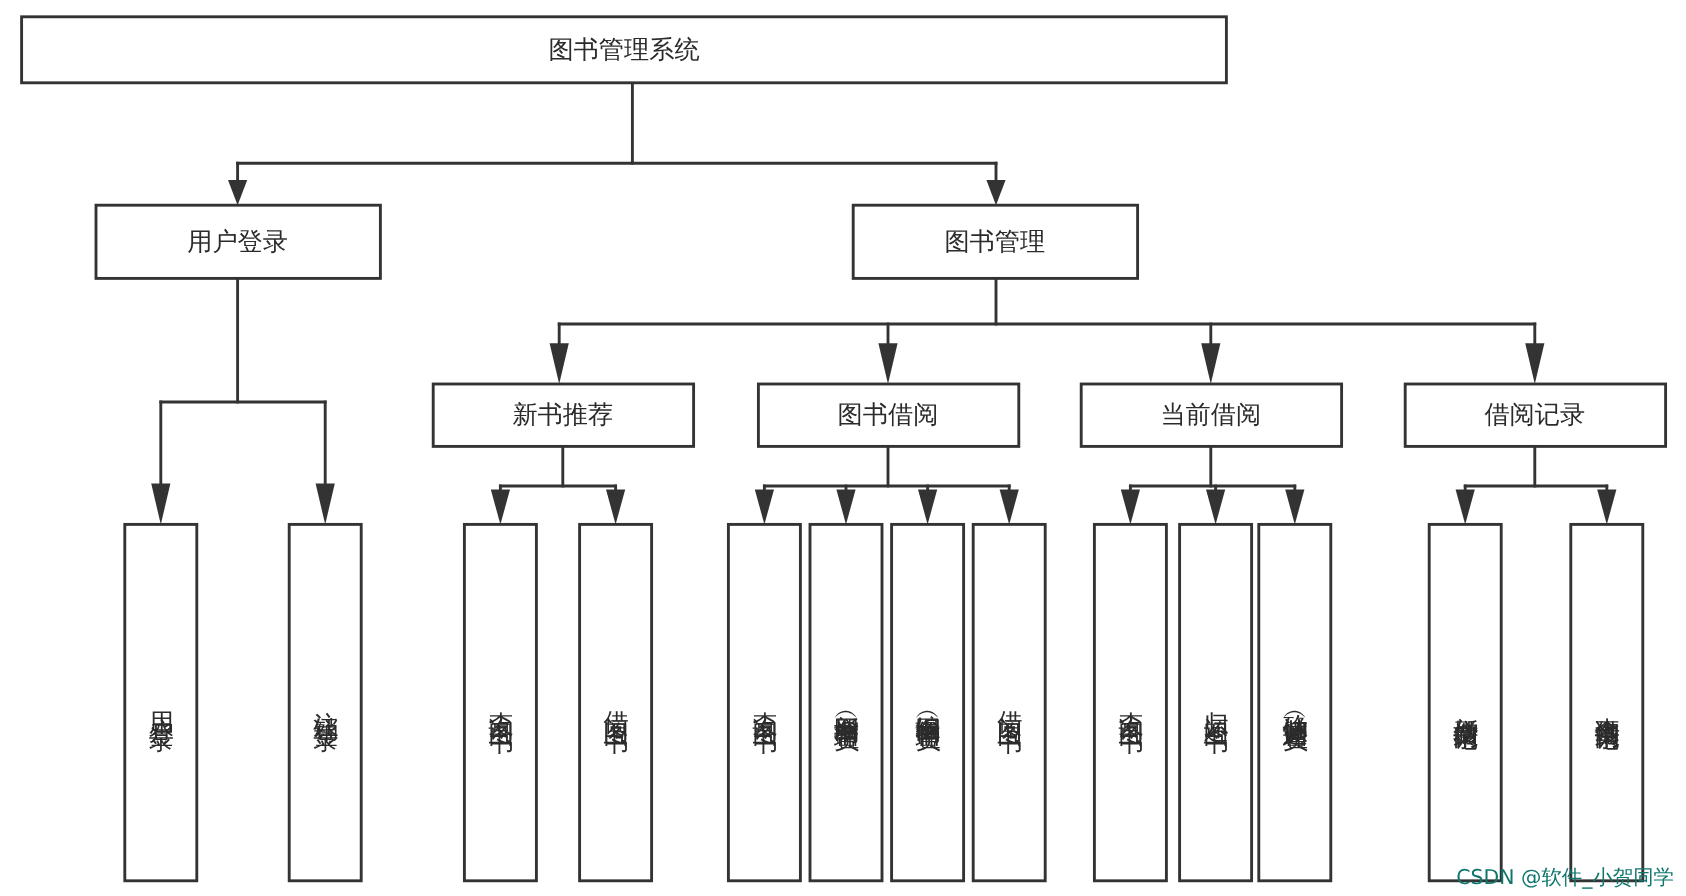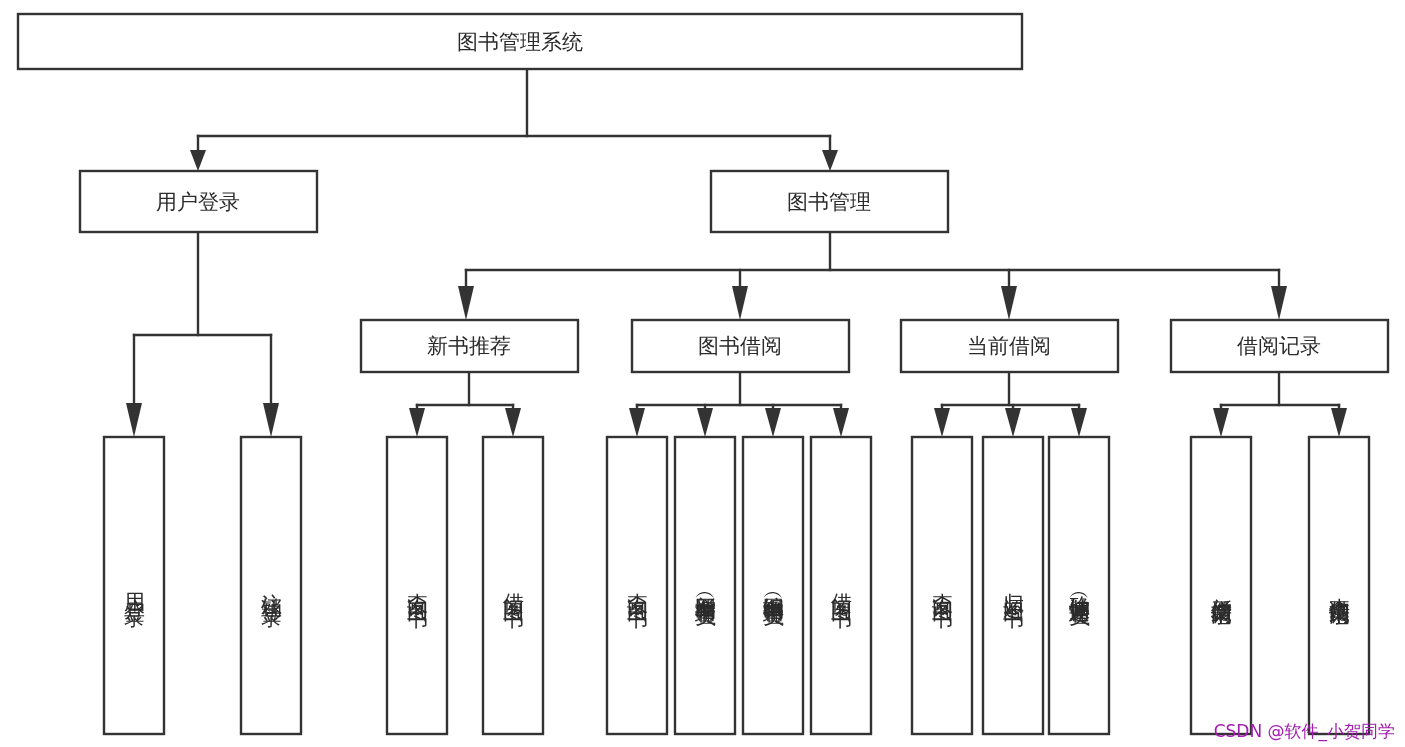--- a/index.html
+++ b/index.html
@@ -68,21 +68,21 @@
   }
   .vlabel.tight {
     letter-spacing: 1.5px;
   }
   .watermark {
     position: absolute;
     right: 10px;
     bottom: 4px;
     font-family: "DejaVu Sans", "Liberation Sans", sans-serif;
     font-size: 17px;
-    color: #a21caf;
+    color: #0f766e;
     white-space: nowrap;
     pointer-events: none;
   }
 </style>
 </head>
 <body>
 
 <div id="diagram-root">
 
   <svg class="canvas" viewBox="0 0 1405 747">

